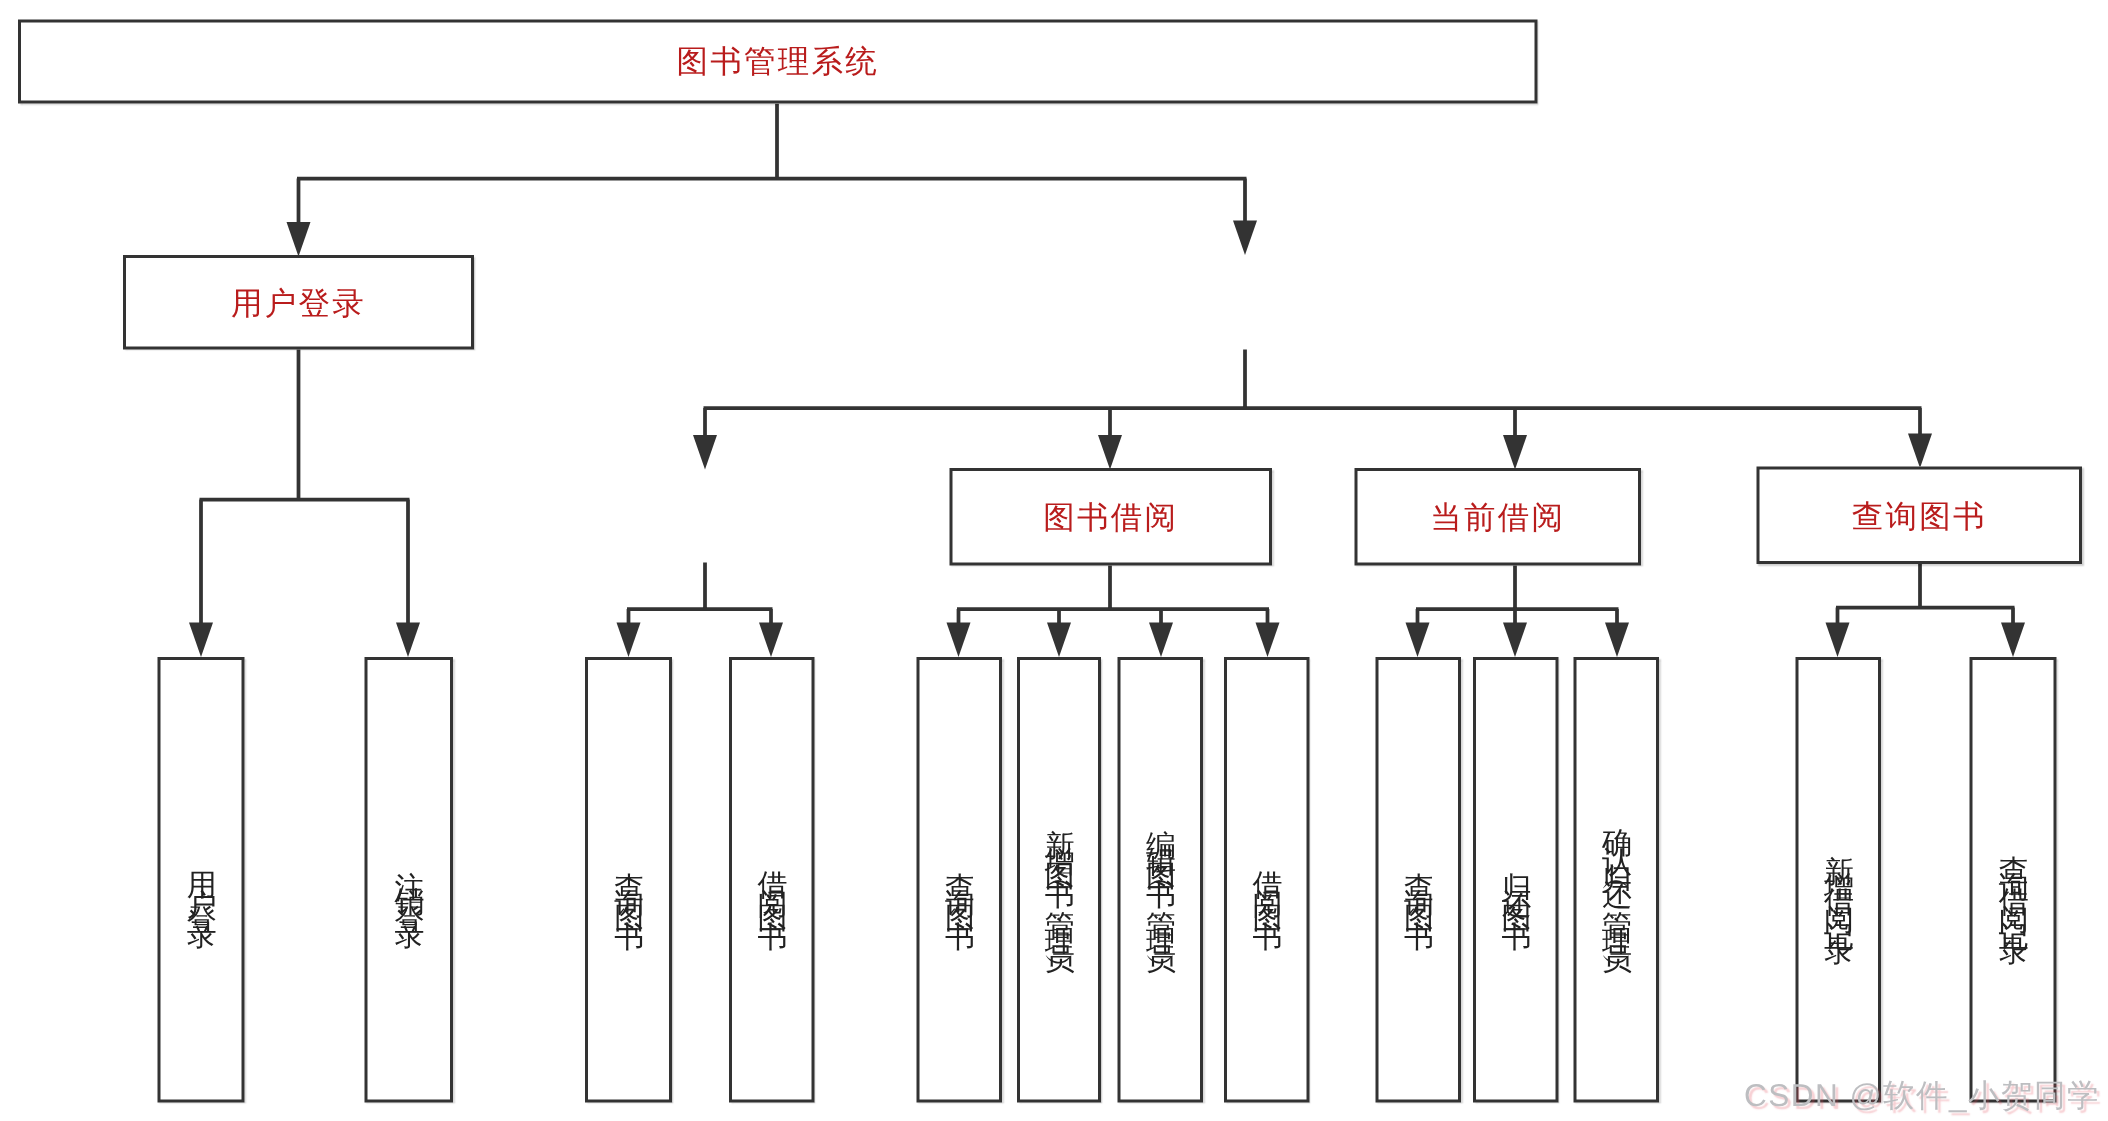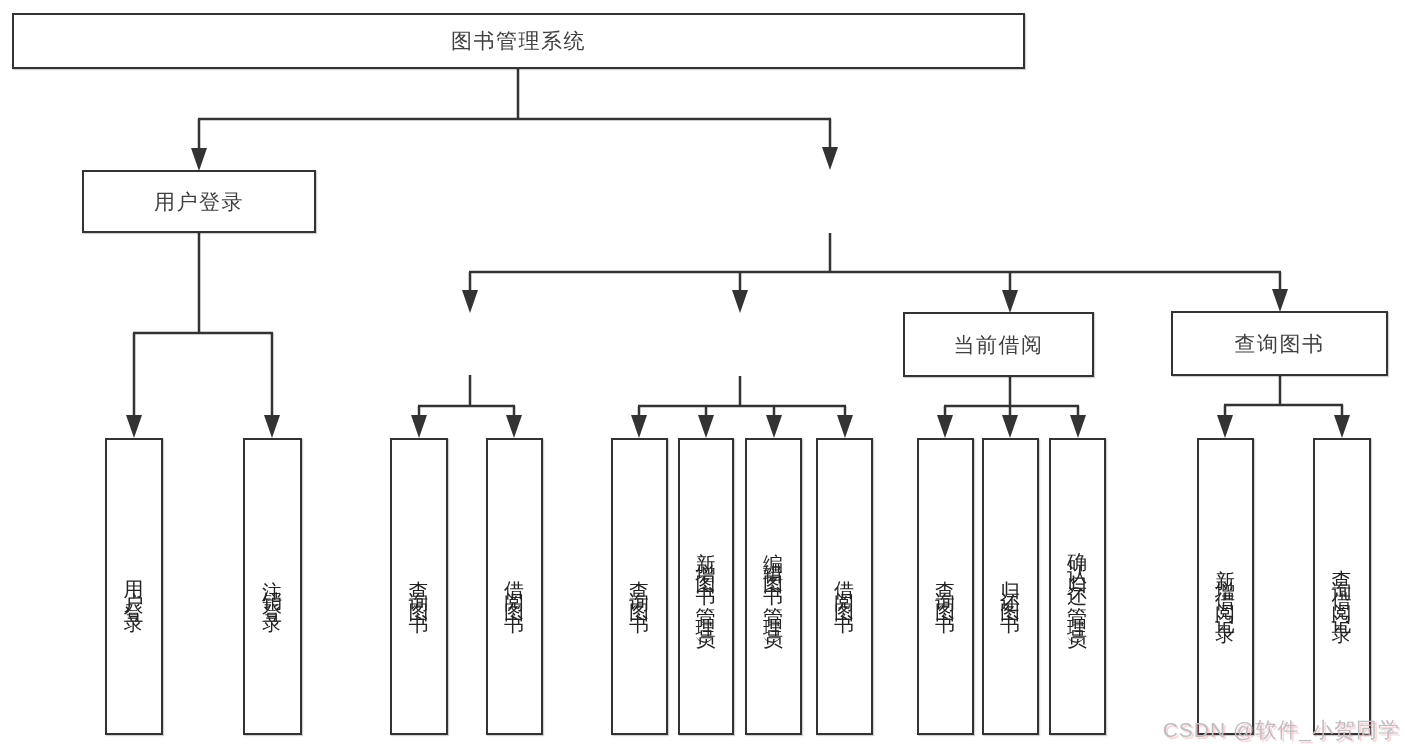--- a/index.html
+++ b/index.html
@@ -14,21 +14,21 @@
   .node {
     position:absolute;
     box-sizing:border-box;
     background:#ffffff;
     border:2.5px solid #333333;
     display:flex; align-items:center; justify-content:center;
     box-shadow:1px 1px 1px rgba(0,0,0,0.18);
   }
   .hnode {
     font-size:21px;
-    color:#404040;
+    color:#b91c1c;
     letter-spacing:1.5px;
     white-space:nowrap;
     text-align:center;
   }
   .leaf { top:438px; height:297px; }
   .vtext {
     writing-mode:vertical-rl;
     text-orientation:mixed;
     font-size:20px;
     line-height:1;
@@ -83,20 +83,23 @@
   </svg>
 
   <div class="node hnode" style="left:12px;top:13px;width:1013px;height:56px">
     <span>图书管理系统</span>
   </div>
 
   <div class="node hnode" style="left:82px;top:170px;width:234px;height:63px">
     <span>用户登录</span>
   </div>
 
+  <div class="node hnode" style="left:633px;top:312px;width:215px;height:65px">
+    <span>图书借阅</span>
+  </div>
   <div class="node hnode" style="left:903px;top:312px;width:191px;height:65px">
     <span>当前借阅</span>
   </div>
   <div class="node hnode" style="left:1171px;top:311px;width:217px;height:65px">
     <span>查询图书</span>
   </div>
 
   <div class="node leaf" style="left:105px;width:58px">
     <span class="vtext">用户登录</span>
   </div>

